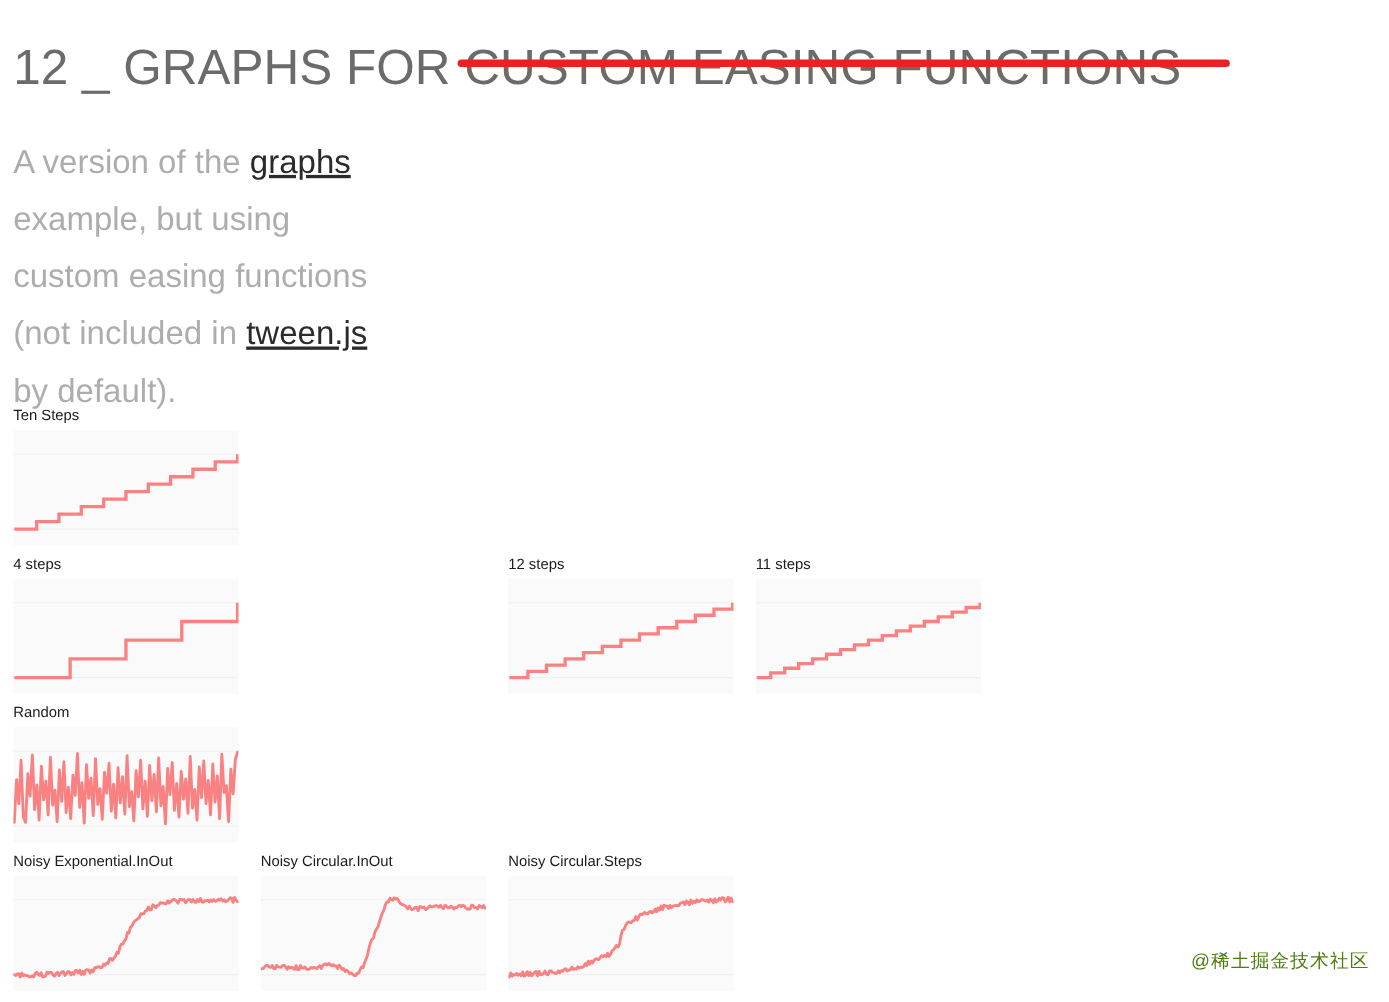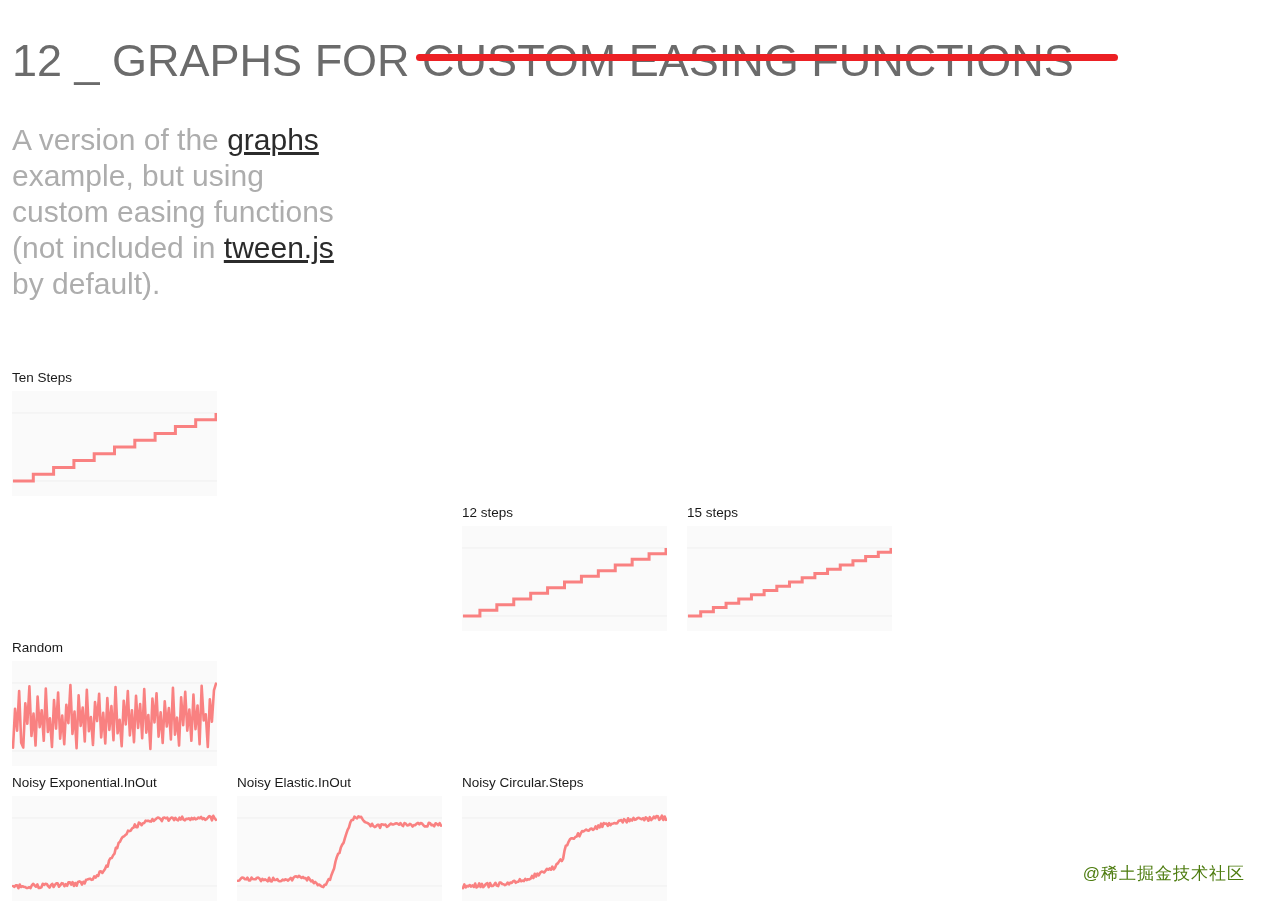--- a/index.html
+++ b/index.html
@@ -38,21 +38,21 @@
     border-radius: 4px;
   }
 
   
   .description {
     position: absolute;
     left: 12px;
     top: 92px;
     width: 340px;
     font-size: 30px;
-    line-height: 36px;
+    line-height: 52px;
     color: #adadad;
     font-weight: 400;
   }
   .description .link {
     color: #2b2b2b;
     text-decoration: underline;
   }
 
   
   .charts-area {
@@ -135,32 +135,42 @@
         <div class="chart-panel">
           <svg viewBox="0 0 205 105" preserveAspectRatio="none">
             <line x1="0" x2="205" y1="22" y2="22" class="gridline"></line>
             <line x1="0" x2="205" y1="90" y2="90" class="gridline"></line>
             <path d="M1.00 90.00 L21.30 90.00 L21.30 83.20 L21.30 83.20 L41.60 83.20 L41.60 76.40 L41.60 76.40 L61.90 76.40 L61.90 69.60 L61.90 69.60 L82.20 69.60 L82.20 62.80 L82.20 62.80 L102.50 62.80 L102.50 56.00 L102.50 56.00 L122.80 56.00 L122.80 49.20 L122.80 49.20 L143.10 49.20 L143.10 42.40 L143.10 42.40 L163.40 42.40 L163.40 35.60 L163.40 35.60 L183.70 35.60 L183.70 28.80 L183.70 28.80 L204.00 28.80 L204.00 22.00" class="series-path"></path>
           </svg>
         </div>
       </div>
     </div>
     <div class="chart-row">
+      <div class="chart-cell" style="left: 12px;">
+        <div class="chart-label">4 steps</div>
+        <div class="chart-panel">
+          <svg viewBox="0 0 205 105" preserveAspectRatio="none">
+            <line x1="0" x2="205" y1="22" y2="22" class="gridline"></line>
+            <line x1="0" x2="205" y1="90" y2="90" class="gridline"></line>
+            <path d="M1.00 90.00 L51.75 90.00 L51.75 73.00 L51.75 73.00 L102.50 73.00 L102.50 56.00 L102.50 56.00 L153.25 56.00 L153.25 39.00 L153.25 39.00 L204.00 39.00 L204.00 22.00" class="series-path"></path>
+          </svg>
+        </div>
+      </div>
       <div class="chart-cell" style="left: 462px;">
         <div class="chart-label">12 steps</div>
         <div class="chart-panel">
           <svg viewBox="0 0 205 105" preserveAspectRatio="none">
             <line x1="0" x2="205" y1="22" y2="22" class="gridline"></line>
             <line x1="0" x2="205" y1="90" y2="90" class="gridline"></line>
             <path d="M1.00 90.00 L17.92 90.00 L17.92 84.33 L17.92 84.33 L34.83 84.33 L34.83 78.67 L34.83 78.67 L51.75 78.67 L51.75 73.00 L51.75 73.00 L68.67 73.00 L68.67 67.33 L68.67 67.33 L85.58 67.33 L85.58 61.67 L85.58 61.67 L102.50 61.67 L102.50 56.00 L102.50 56.00 L119.42 56.00 L119.42 50.33 L119.42 50.33 L136.33 50.33 L136.33 44.67 L136.33 44.67 L153.25 44.67 L153.25 39.00 L153.25 39.00 L170.17 39.00 L170.17 33.33 L170.17 33.33 L187.08 33.33 L187.08 27.67 L187.08 27.67 L204.00 27.67 L204.00 22.00" class="series-path"></path>
           </svg>
         </div>
       </div>
       <div class="chart-cell" style="left: 687px;">
-        <div class="chart-label">15 steps</div>
+        <div class="chart-label">11 steps</div>
         <div class="chart-panel">
           <svg viewBox="0 0 205 105" preserveAspectRatio="none">
             <line x1="0" x2="205" y1="22" y2="22" class="gridline"></line>
             <line x1="0" x2="205" y1="90" y2="90" class="gridline"></line>
             <path d="M1.00 90.00 L13.69 90.00 L13.69 85.75 L13.69 85.75 L26.38 85.75 L26.38 81.50 L26.38 81.50 L39.06 81.50 L39.06 77.25 L39.06 77.25 L51.75 77.25 L51.75 73.00 L51.75 73.00 L64.44 73.00 L64.44 68.75 L64.44 68.75 L77.13 68.75 L77.13 64.50 L77.13 64.50 L89.81 64.50 L89.81 60.25 L89.81 60.25 L102.50 60.25 L102.50 56.00 L102.50 56.00 L115.19 56.00 L115.19 51.75 L115.19 51.75 L127.88 51.75 L127.88 47.50 L127.88 47.50 L140.56 47.50 L140.56 43.25 L140.56 43.25 L153.25 43.25 L153.25 39.00 L153.25 39.00 L165.94 39.00 L165.94 34.75 L165.94 34.75 L178.63 34.75 L178.63 30.50 L178.63 30.50 L191.31 30.50 L191.31 26.25 L191.31 26.25 L204.00 26.25 L204.00 22.00" class="series-path"></path>
           </svg>
         </div>
       </div>
     </div>
     <div class="chart-row">
@@ -180,21 +190,21 @@
         <div class="chart-label">Noisy Exponential.InOut</div>
         <div class="chart-panel">
           <svg viewBox="0 0 205 105" preserveAspectRatio="none">
             <line x1="0" x2="205" y1="22" y2="22" class="gridline"></line>
             <line x1="0" x2="205" y1="90" y2="90" class="gridline"></line>
             <path d="M1.00 90.00 L2.35 90.82 L3.71 89.36 L5.06 89.26 L6.41 92.21 L7.77 88.54 L9.12 91.01 L10.47 90.24 L11.83 90.98 L13.18 90.94 L14.53 91.95 L15.89 91.92 L17.24 91.20 L18.59 92.07 L19.95 89.08 L21.30 87.79 L22.65 89.52 L24.01 90.74 L25.36 88.38 L26.71 92.01 L28.07 91.88 L29.42 91.32 L30.77 87.82 L32.13 88.80 L33.48 87.89 L34.83 88.01 L36.19 90.20 L37.54 91.59 L38.89 89.22 L40.25 87.77 L41.60 90.94 L42.95 88.84 L44.31 87.27 L45.66 87.40 L47.01 90.74 L48.37 89.20 L49.72 87.18 L51.07 87.48 L52.43 90.25 L53.78 88.22 L55.13 89.77 L56.49 86.32 L57.84 86.21 L59.19 88.63 L60.55 86.15 L61.90 89.93 L63.25 86.99 L64.61 89.75 L65.96 85.92 L67.31 85.42 L68.67 85.97 L70.02 88.54 L71.37 85.78 L72.73 87.39 L74.08 83.77 L75.43 83.58 L76.79 83.08 L78.14 82.67 L79.49 83.84 L80.85 83.40 L82.20 80.42 L83.55 81.56 L84.91 79.44 L86.26 79.91 L87.61 75.56 L88.97 75.39 L90.32 76.99 L91.67 74.88 L93.03 72.96 L94.38 69.69 L95.73 70.53 L97.09 64.38 L98.44 62.31 L99.79 62.00 L101.15 59.23 L102.50 57.63 L103.85 51.79 L105.21 52.18 L106.56 46.98 L107.91 45.86 L109.27 43.05 L110.62 41.05 L111.97 40.43 L113.33 39.05 L114.68 38.08 L116.03 34.60 L117.39 35.12 L118.74 34.66 L120.09 32.32 L121.45 31.64 L122.80 28.46 L124.15 31.10 L125.51 31.10 L126.86 26.54 L128.21 27.30 L129.57 29.20 L130.92 27.27 L132.27 26.95 L133.63 24.68 L134.98 24.92 L136.33 24.81 L137.69 25.37 L139.04 25.59 L140.39 22.99 L141.75 24.93 L143.10 23.66 L144.45 22.47 L145.81 21.50 L147.16 22.01 L148.51 23.10 L149.87 25.08 L151.22 21.72 L152.57 21.59 L153.93 22.31 L155.28 21.65 L156.63 24.70 L157.99 22.89 L159.34 21.60 L160.69 21.80 L162.05 24.04 L163.40 21.76 L164.75 23.68 L166.11 24.45 L167.46 21.72 L168.81 23.53 L170.17 20.72 L171.52 23.65 L172.87 24.32 L174.23 22.89 L175.58 23.01 L176.93 22.27 L178.29 23.91 L179.64 21.97 L180.99 23.42 L182.35 21.83 L183.70 23.40 L185.05 22.82 L186.41 21.56 L187.76 22.29 L189.11 20.99 L190.47 23.15 L191.82 22.08 L193.17 23.79 L194.53 23.08 L195.88 21.68 L197.23 20.07 L198.59 20.73 L199.94 24.35 L201.29 19.77 L202.65 22.27 L204.00 23.82" class="series-path thin"></path>
           </svg>
         </div>
       </div>
       <div class="chart-cell" style="left: 237px;">
-        <div class="chart-label">Noisy Elastic.InOut</div>
+        <div class="chart-label">Noisy Circular.InOut</div>
         <div class="chart-panel">
           <svg viewBox="0 0 205 105" preserveAspectRatio="none">
             <line x1="0" x2="205" y1="22" y2="22" class="gridline"></line>
             <line x1="0" x2="205" y1="90" y2="90" class="gridline"></line>
             <path d="M1.00 84.71 L2.35 84.52 L3.71 82.76 L5.06 81.57 L6.41 81.74 L7.77 83.10 L9.12 83.34 L10.47 81.67 L11.83 84.51 L13.18 84.56 L14.53 81.50 L15.89 83.01 L17.24 83.20 L18.59 83.31 L19.95 81.69 L21.30 81.64 L22.65 82.79 L24.01 85.10 L25.36 82.81 L26.71 84.13 L28.07 83.32 L29.42 84.22 L30.77 85.26 L32.13 81.83 L33.48 85.32 L34.83 85.36 L36.19 81.82 L37.54 84.01 L38.89 84.03 L40.25 83.13 L41.60 84.95 L42.95 85.18 L44.31 85.02 L45.66 83.61 L47.01 84.31 L48.37 83.38 L49.72 83.65 L51.07 84.57 L52.43 83.12 L53.78 81.86 L55.13 84.45 L56.49 81.65 L57.84 80.59 L59.19 80.37 L60.55 81.27 L61.90 79.91 L63.25 80.91 L64.61 81.95 L65.96 80.95 L67.31 82.19 L68.67 82.17 L70.02 84.40 L71.37 81.40 L72.73 83.20 L74.08 85.42 L75.43 84.43 L76.79 87.24 L78.14 85.94 L79.49 87.14 L80.85 89.20 L82.20 88.48 L83.55 89.67 L84.91 90.62 L86.26 91.07 L87.61 88.73 L88.97 88.79 L90.32 85.76 L91.67 83.11 L93.03 83.84 L94.38 79.17 L95.73 75.80 L97.09 72.43 L98.44 65.75 L99.79 61.13 L101.15 57.79 L102.50 56.84 L103.85 51.46 L105.21 48.61 L106.56 46.91 L107.91 42.19 L109.27 37.82 L110.62 33.85 L111.97 31.45 L113.33 26.36 L114.68 23.95 L116.03 24.04 L117.39 20.62 L118.74 21.53 L120.09 22.37 L121.45 20.25 L122.80 21.24 L124.15 20.88 L125.51 23.18 L126.86 25.13 L128.21 26.15 L129.57 26.63 L130.92 27.17 L132.27 28.32 L133.63 30.22 L134.98 27.75 L136.33 30.05 L137.69 31.09 L139.04 30.43 L140.39 28.77 L141.75 28.87 L143.10 31.85 L144.45 28.27 L145.81 28.42 L147.16 29.06 L148.51 28.60 L149.87 30.92 L151.22 30.21 L152.57 28.66 L153.93 27.48 L155.28 28.43 L156.63 28.36 L157.99 27.75 L159.34 27.21 L160.69 27.72 L162.05 28.73 L163.40 27.06 L164.75 28.94 L166.11 30.09 L167.46 27.06 L168.81 27.76 L170.17 29.36 L171.52 29.28 L172.87 27.93 L174.23 28.66 L175.58 30.53 L176.93 29.00 L178.29 29.08 L179.64 27.65 L180.99 26.95 L182.35 28.26 L183.70 26.97 L185.05 27.43 L186.41 29.30 L187.76 30.46 L189.11 30.27 L190.47 30.39 L191.82 26.83 L193.17 27.25 L194.53 29.16 L195.88 28.89 L197.23 30.29 L198.59 27.23 L199.94 28.03 L201.29 29.21 L202.65 27.14 L204.00 29.62" class="series-path thin"></path>
           </svg>
         </div>
       </div>
       <div class="chart-cell" style="left: 462px;">
         <div class="chart-label">Noisy Circular.Steps</div>

